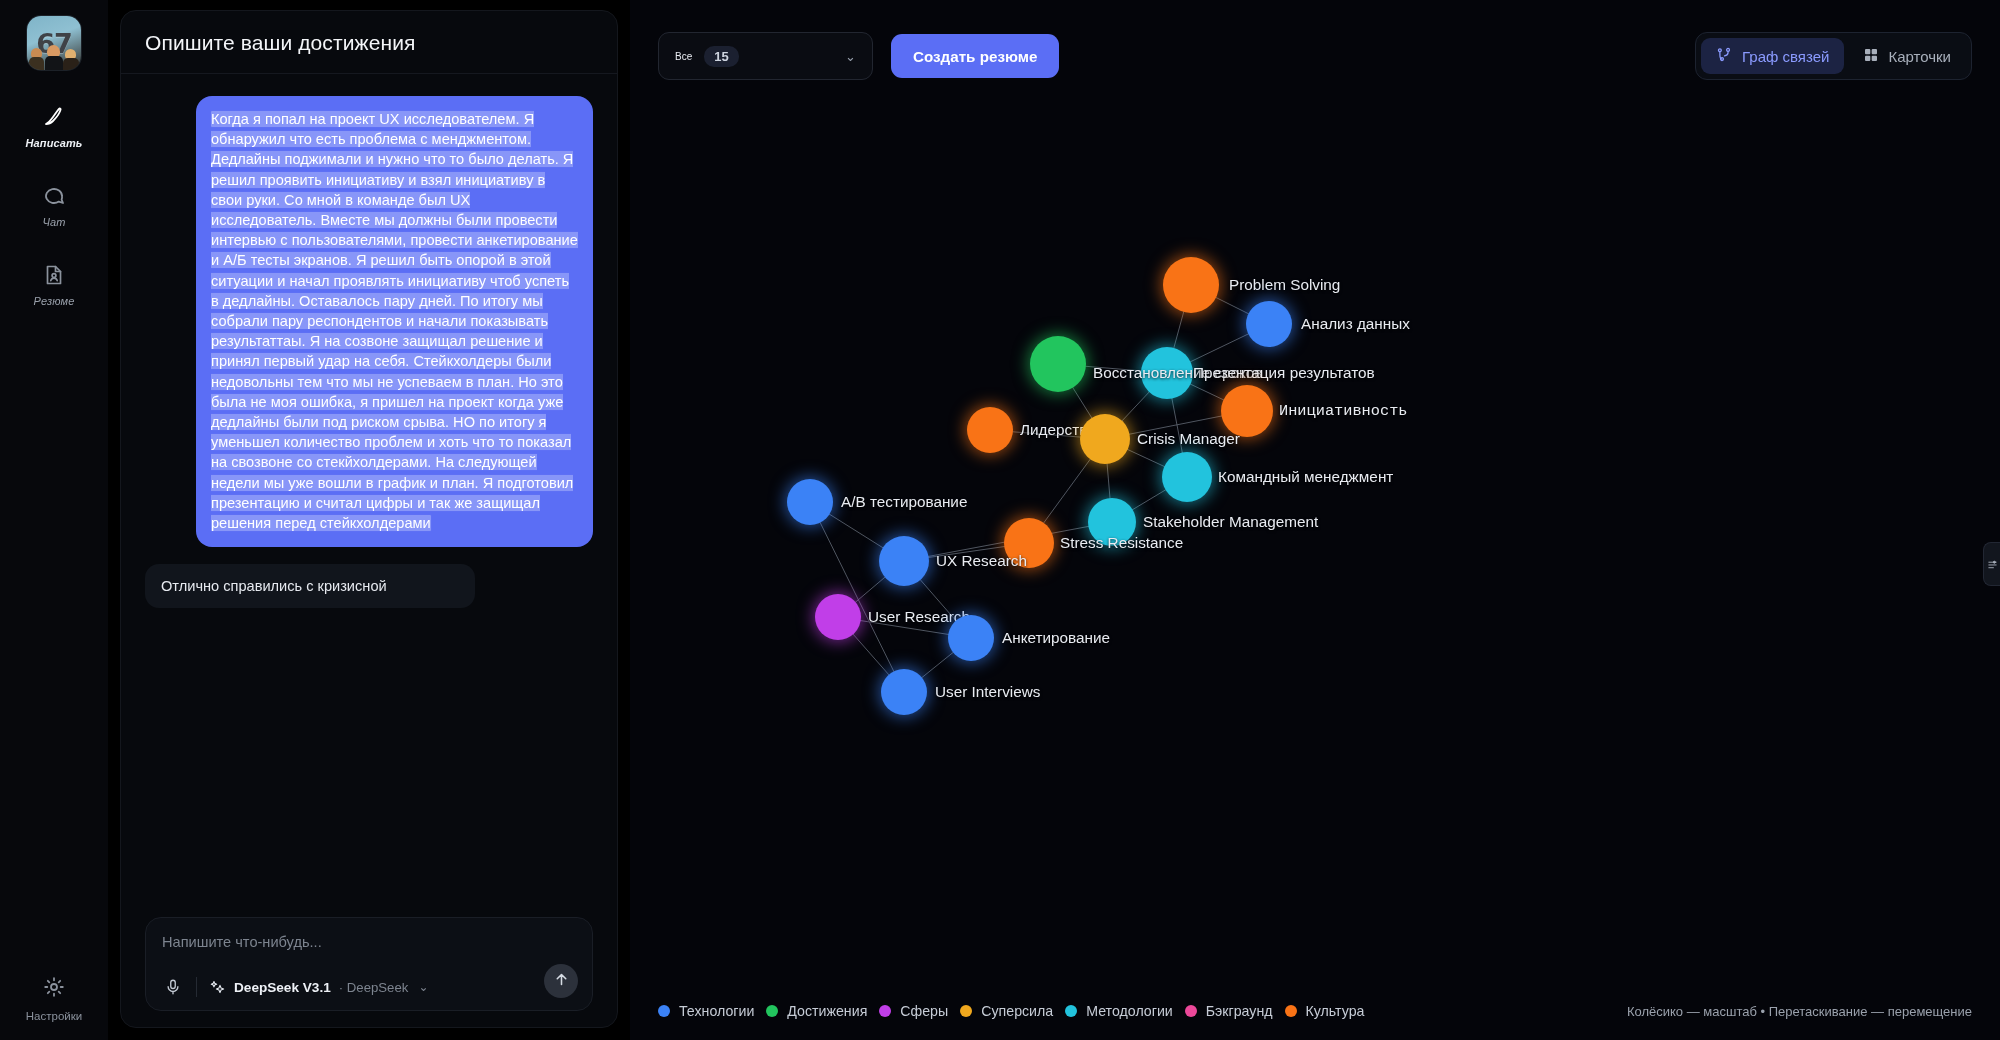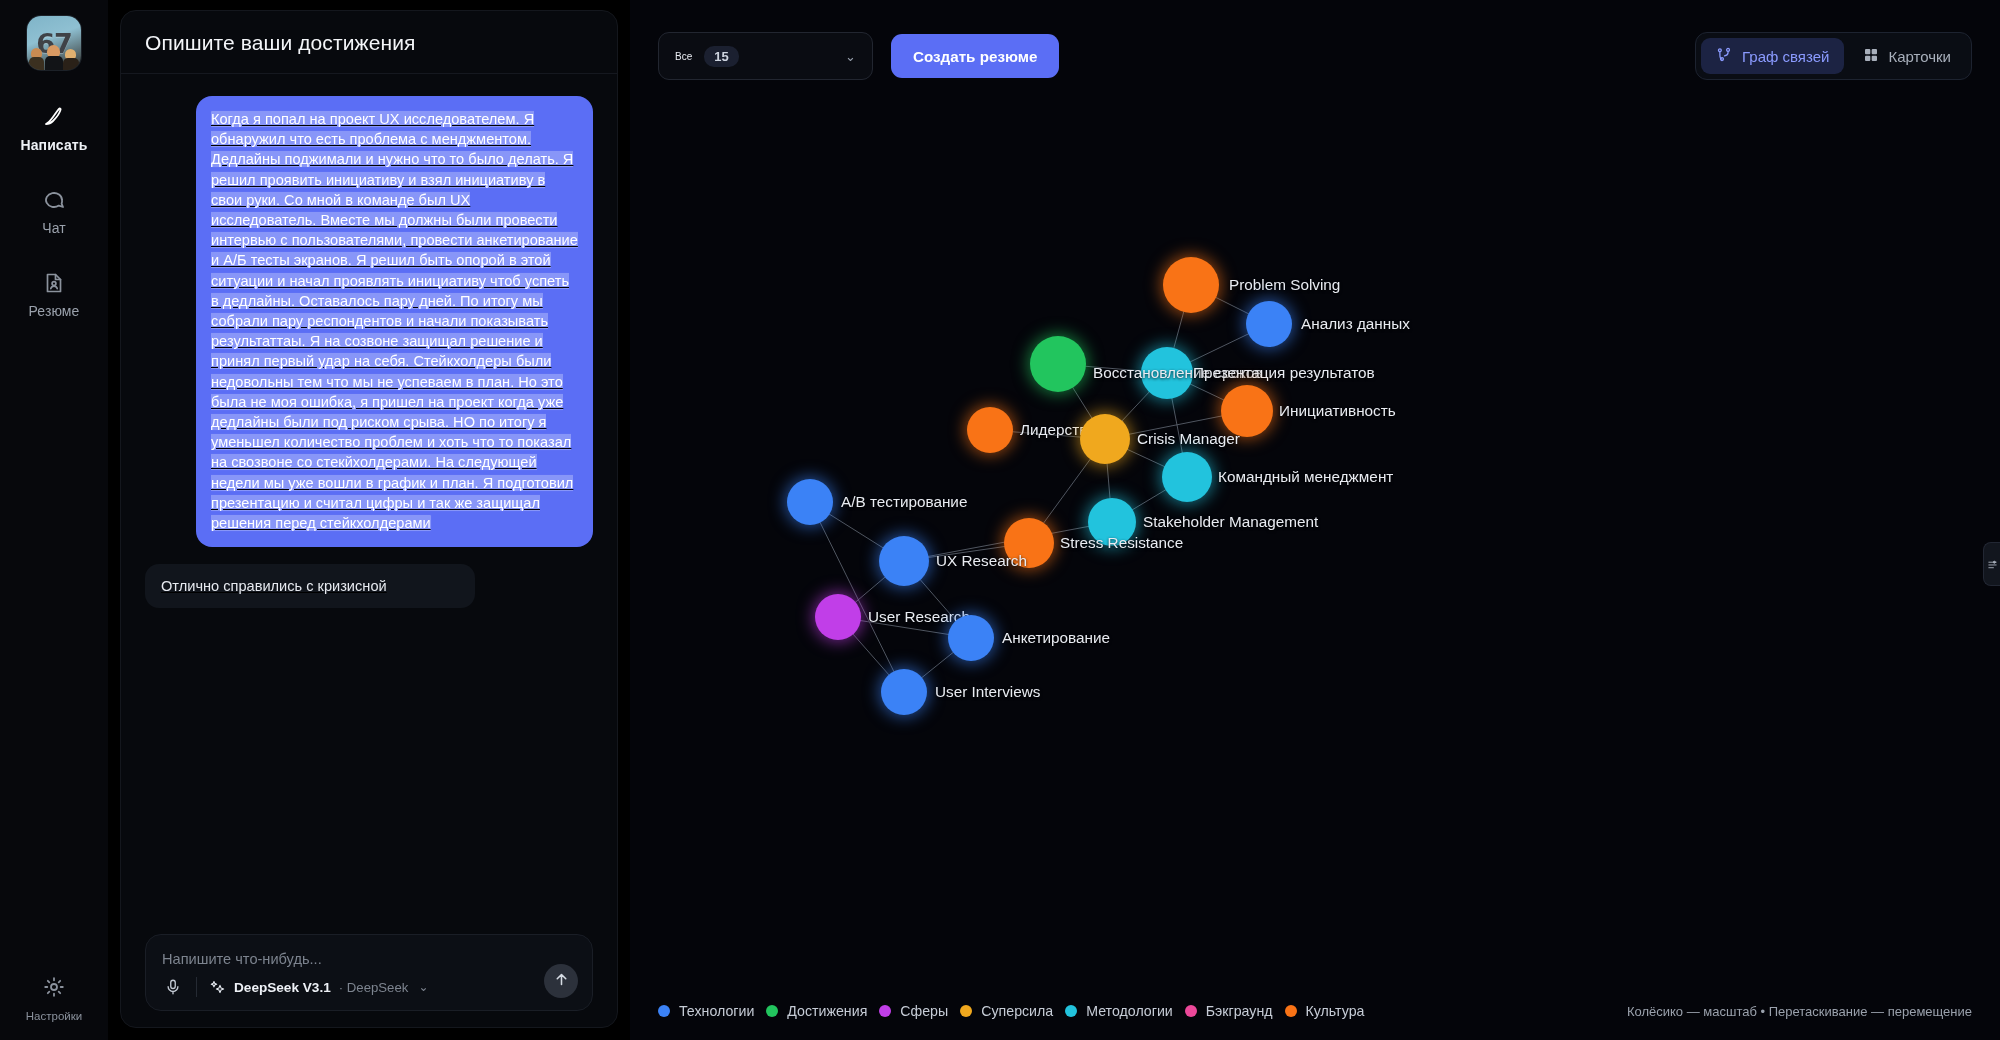--- a/index.html
+++ b/index.html
@@ -37,21 +37,21 @@
   }
   .avatar .h { position: absolute; border-radius: 50% 50% 40% 40%; background: #c98b52; }
   .avatar .b { position: absolute; background: #23262b; border-radius: 5px 5px 0 0; }
 
   .nav { margin-top: 30px; display: flex; flex-direction: column; gap: 26px; width: 100%; align-items: center; }
   .nav-item {
     width: 76px; display: flex; flex-direction: column; align-items: center; gap: 7px;
     cursor: pointer; padding: 4px 0; border-radius: 10px;
   }
   .nav-item .ico { width: 26px; height: 26px; display: flex; align-items: center; justify-content: center; }
-  .nav-item .lbl { font-size: 14px; color: #9aa1ac; letter-spacing: .1px; }
+  .nav-item .lbl { font-size: 11px; color: #9aa1ac; letter-spacing: .1px; font-style: italic; }
   .nav-item.active .lbl { color: #eef1f6; font-weight: 600; }
   .nav-item.active .ico svg { stroke: #ffffff; }
   .nav-item .ico svg { stroke: #8b929d; }
   .spacer { flex: 1; }
   .settings { display: flex; flex-direction: column; align-items: center; gap: 7px; cursor: pointer; }
   .settings .lbl { font-size: 11.5px; color: #8b929d; }
 
   
   .chat {
     width: 522px; height: 1040px; flex-shrink: 0;
@@ -59,21 +59,21 @@
     display: flex; flex-direction: column;
   }
   .chat-card {
     flex: 1; background: #07090d; border: 1px solid #14171d;
     border-radius: 16px; display: flex; flex-direction: column; overflow: hidden;
   }
   .chat-head {
     padding: 20px 24px 18px 24px; border-bottom: 1px solid #15181f;
   }
   .chat-title { font-size: 21px; font-weight: 400; color: #f3f5f8; letter-spacing: .1px; }
-  .chat-body { flex: 1; padding: 22px 24px 6px 24px; overflow: hidden; position: relative; text-decoration: underline; }
+  .chat-body { flex: 1; padding: 22px 24px 6px 24px; overflow: hidden; position: relative; }
 
   .msg-user {
     margin-left: auto; width: 397px;
     background: #5b6ef5; border-radius: 16px;
     padding: 13px 15px 14px 15px;
     font-size: 14.6px; line-height: 20.2px; color: #ffffff;
   }
   .msg-user .sel {
     background: rgba(255,255,255,.28);
     box-shadow: 0 0 0 1px rgba(255,255,255,.02);
@@ -85,21 +85,21 @@
     padding: 12px 16px; font-size: 14.6px; line-height: 20px; color: #e7eaf0;
   }
 
   .composer {
     margin: 12px 24px 16px 24px; background: #0c0f15;
     border: 1px solid #1a1e26; border-radius: 16px;
     padding: 16px 16px 12px 16px; position: relative;
   }
   .composer .ph { font-size: 14.6px; color: #7d848f; }
   .composer-row {
-    margin-top: 9px; display: flex; align-items: center; gap: 12px;
+    margin-top: 26px; display: flex; align-items: center; gap: 12px;
   }
   .mic { width: 22px; height: 22px; display: flex; align-items: center; justify-content: center; cursor: pointer; }
   .divider-v { width: 1px; height: 20px; background: #252a33; }
   .model { display: flex; align-items: center; gap: 8px; cursor: pointer; }
   .model .star { width: 17px; height: 17px; }
   .model .name { font-size: 13.6px; font-weight: 700; color: #eef1f6; }
   .model .vendor { font-size: 13.2px; color: #7d848f; }
   .model .chev { color: #7d848f; font-size: 12px; margin-left: 2px; }
   .send {
     position: absolute; right: 14px; bottom: 12px;
@@ -354,21 +354,21 @@
       <div id="nodes-layer">
           <div class="node" style="left: 561px; top: 173px; height: 56px; width: 56px; background: rgb(249, 115, 22); box-shadow: rgba(249, 115, 22, 0.6) 0px 0px 16px 2px;"></div>
           <div class="node-label" style="left: 599px; top: 173px;">Problem Solving</div>
           <div class="node" style="left: 639px; top: 212px; height: 46px; width: 46px; background: rgb(59, 130, 246); box-shadow: rgba(59, 130, 246, 0.6) 0px 0px 16px 2px;"></div>
           <div class="node-label" style="left: 671px; top: 212px;">Анализ данных</div>
           <div class="node" style="left: 428px; top: 252px; height: 56px; width: 56px; background: rgb(34, 197, 94); box-shadow: rgba(34, 197, 94, 0.6) 0px 0px 16px 2px;"></div>
           <div class="node" style="left: 537px; top: 261px; height: 52px; width: 52px; background: rgb(34, 195, 221); box-shadow: rgba(34, 195, 221, 0.6) 0px 0px 16px 2px;"></div>
           <div class="node-label" style="left: 463px; top: 261px;">Восстановление сроков</div>
           <div class="node-label" style="left: 563px; top: 261px;">Презентация результатов</div>
           <div class="node" style="left: 617px; top: 299px; height: 52px; width: 52px; background: rgb(249, 115, 22); box-shadow: rgba(249, 115, 22, 0.6) 0px 0px 16px 2px;"></div>
-          <div class="node-label" style="left: 649px; top: 299px;">Инициативность</div>
+          <div class="node-label" style="left: 649px; top: 299px; font-family: Liberation Mono, monospace;">Инициативность</div>
           <div class="node" style="left: 360px; top: 318px; height: 46px; width: 46px; background: rgb(249, 115, 22); box-shadow: rgba(249, 115, 22, 0.6) 0px 0px 16px 2px;"></div>
           <div class="node-label" style="left: 390px; top: 318px;">Лидерство</div>
           <div class="node" style="left: 475px; top: 327px; height: 50px; width: 50px; background: rgb(240, 168, 30); box-shadow: rgba(240, 168, 30, 0.6) 0px 0px 16px 2px;"></div>
           <div class="node-label" style="left: 507px; top: 327px;">Crisis Manager</div>
           <div class="node" style="left: 557px; top: 365px; height: 50px; width: 50px; background: rgb(34, 195, 221); box-shadow: rgba(34, 195, 221, 0.6) 0px 0px 16px 2px;"></div>
           <div class="node-label" style="left: 588px; top: 365px;">Командный менеджмент</div>
           <div class="node" style="left: 180px; top: 390px; height: 46px; width: 46px; background: rgb(59, 130, 246); box-shadow: rgba(59, 130, 246, 0.6) 0px 0px 16px 2px;"></div>
           <div class="node-label" style="left: 211px; top: 390px;">A/B тестирование</div>
           <div class="node" style="left: 482px; top: 410px; height: 48px; width: 48px; background: rgb(34, 195, 221); box-shadow: rgba(34, 195, 221, 0.6) 0px 0px 16px 2px;"></div>
           <div class="node-label" style="left: 513px; top: 410px;">Stakeholder Management</div>

